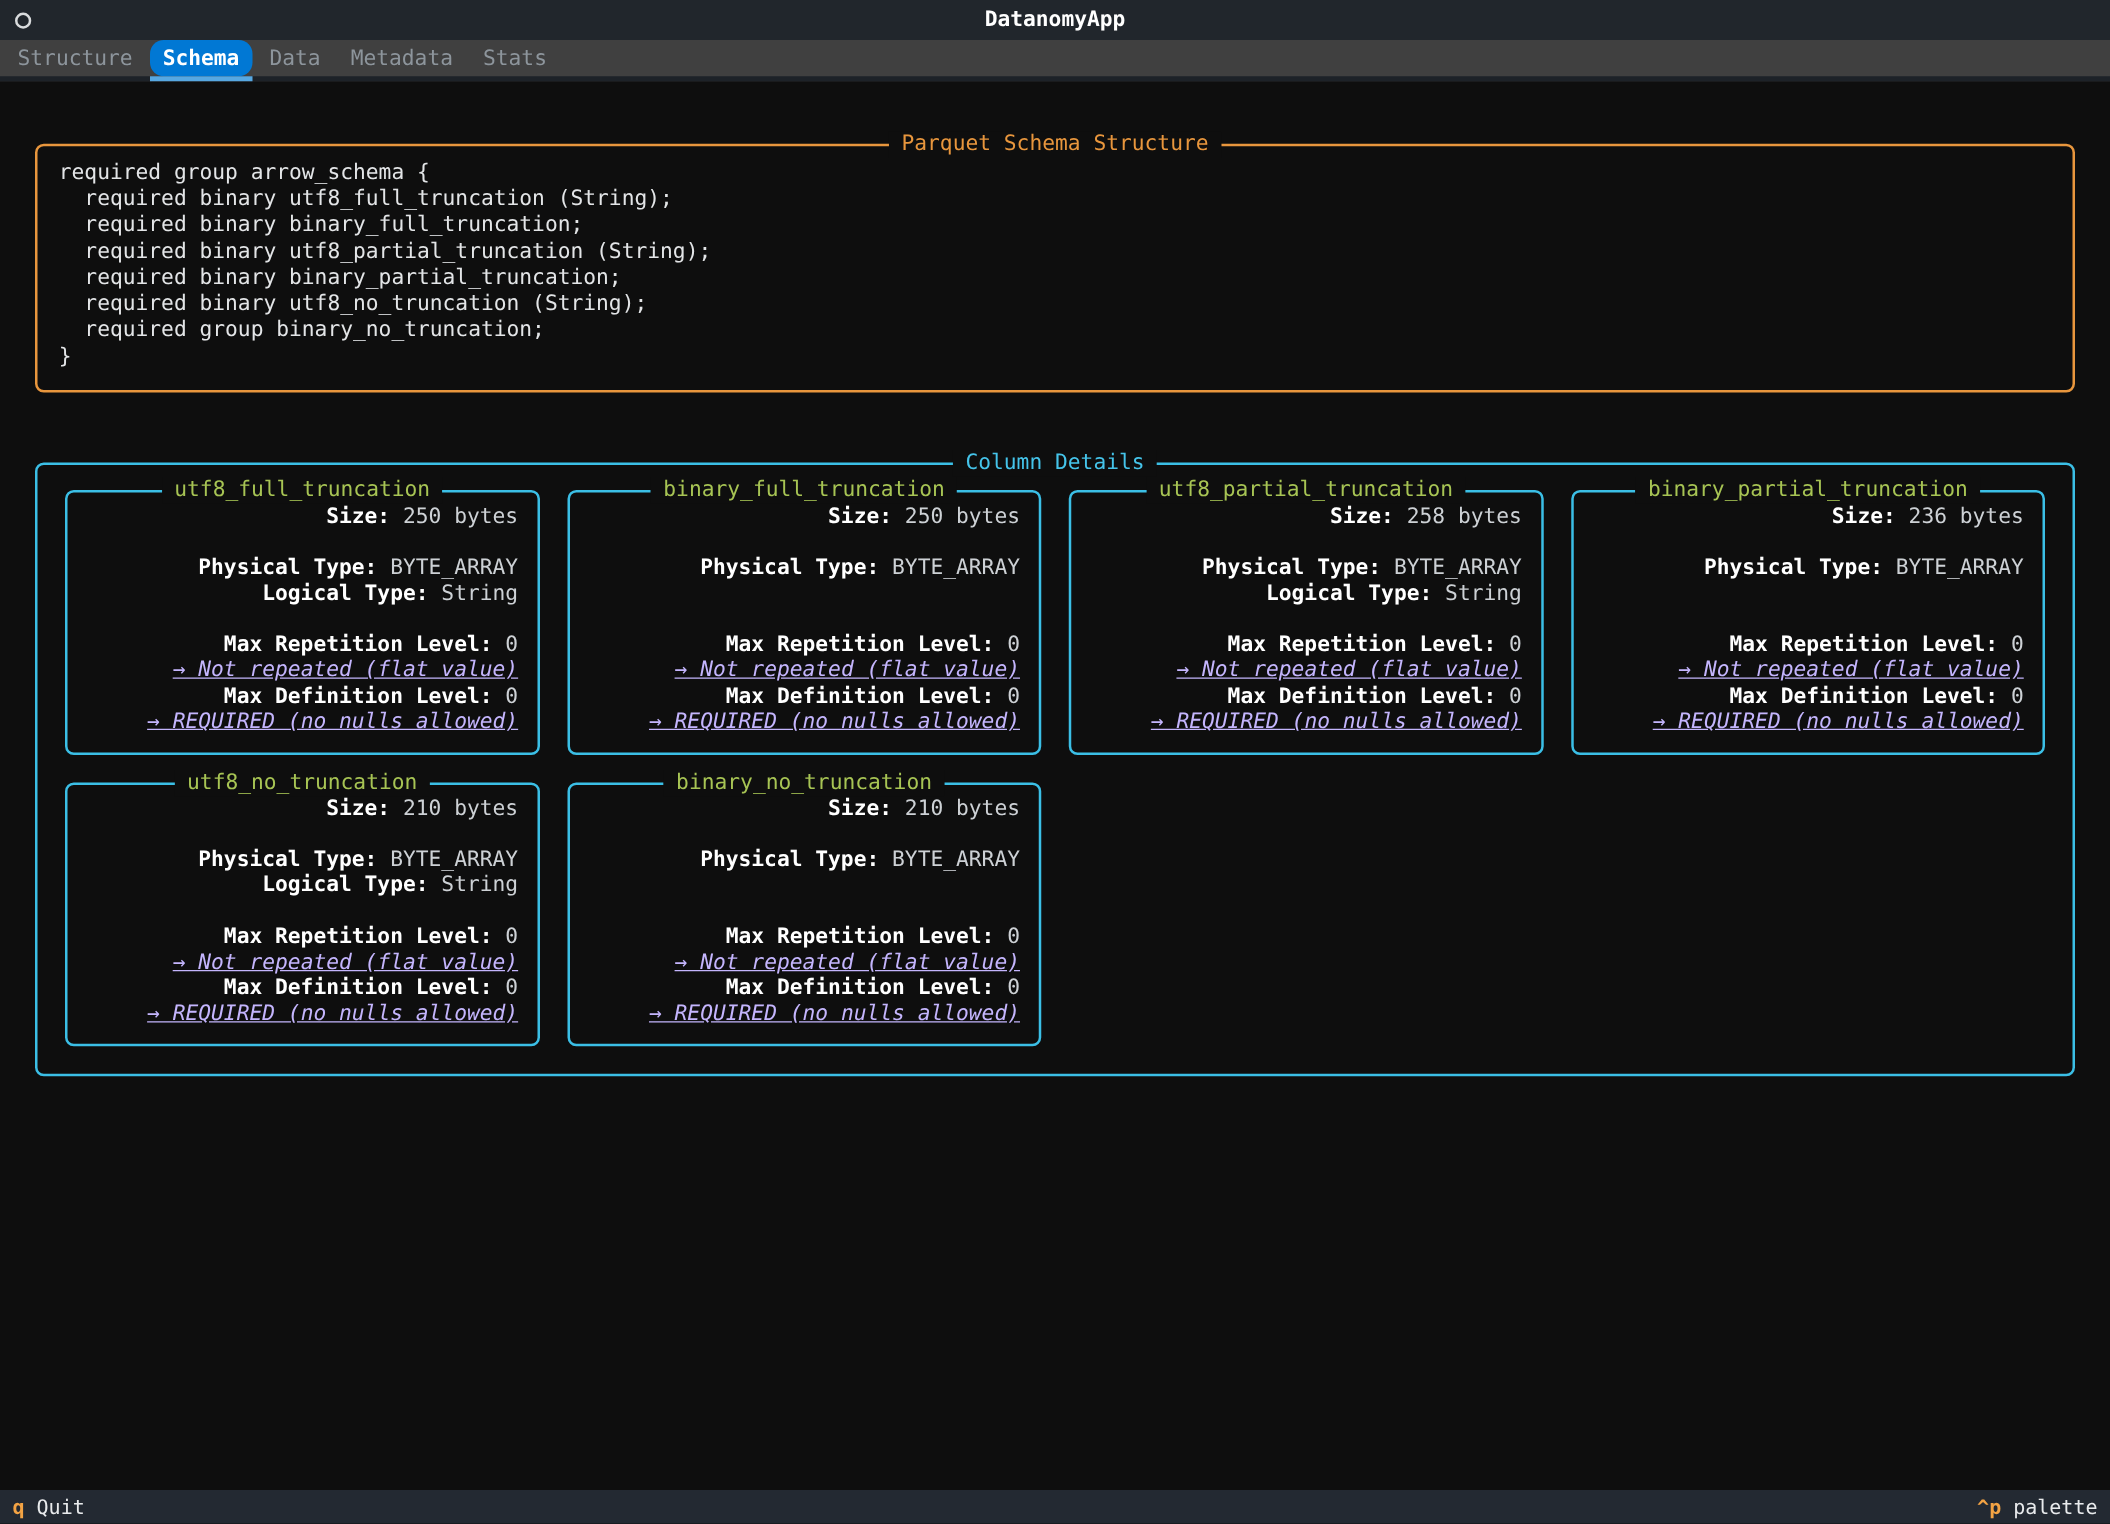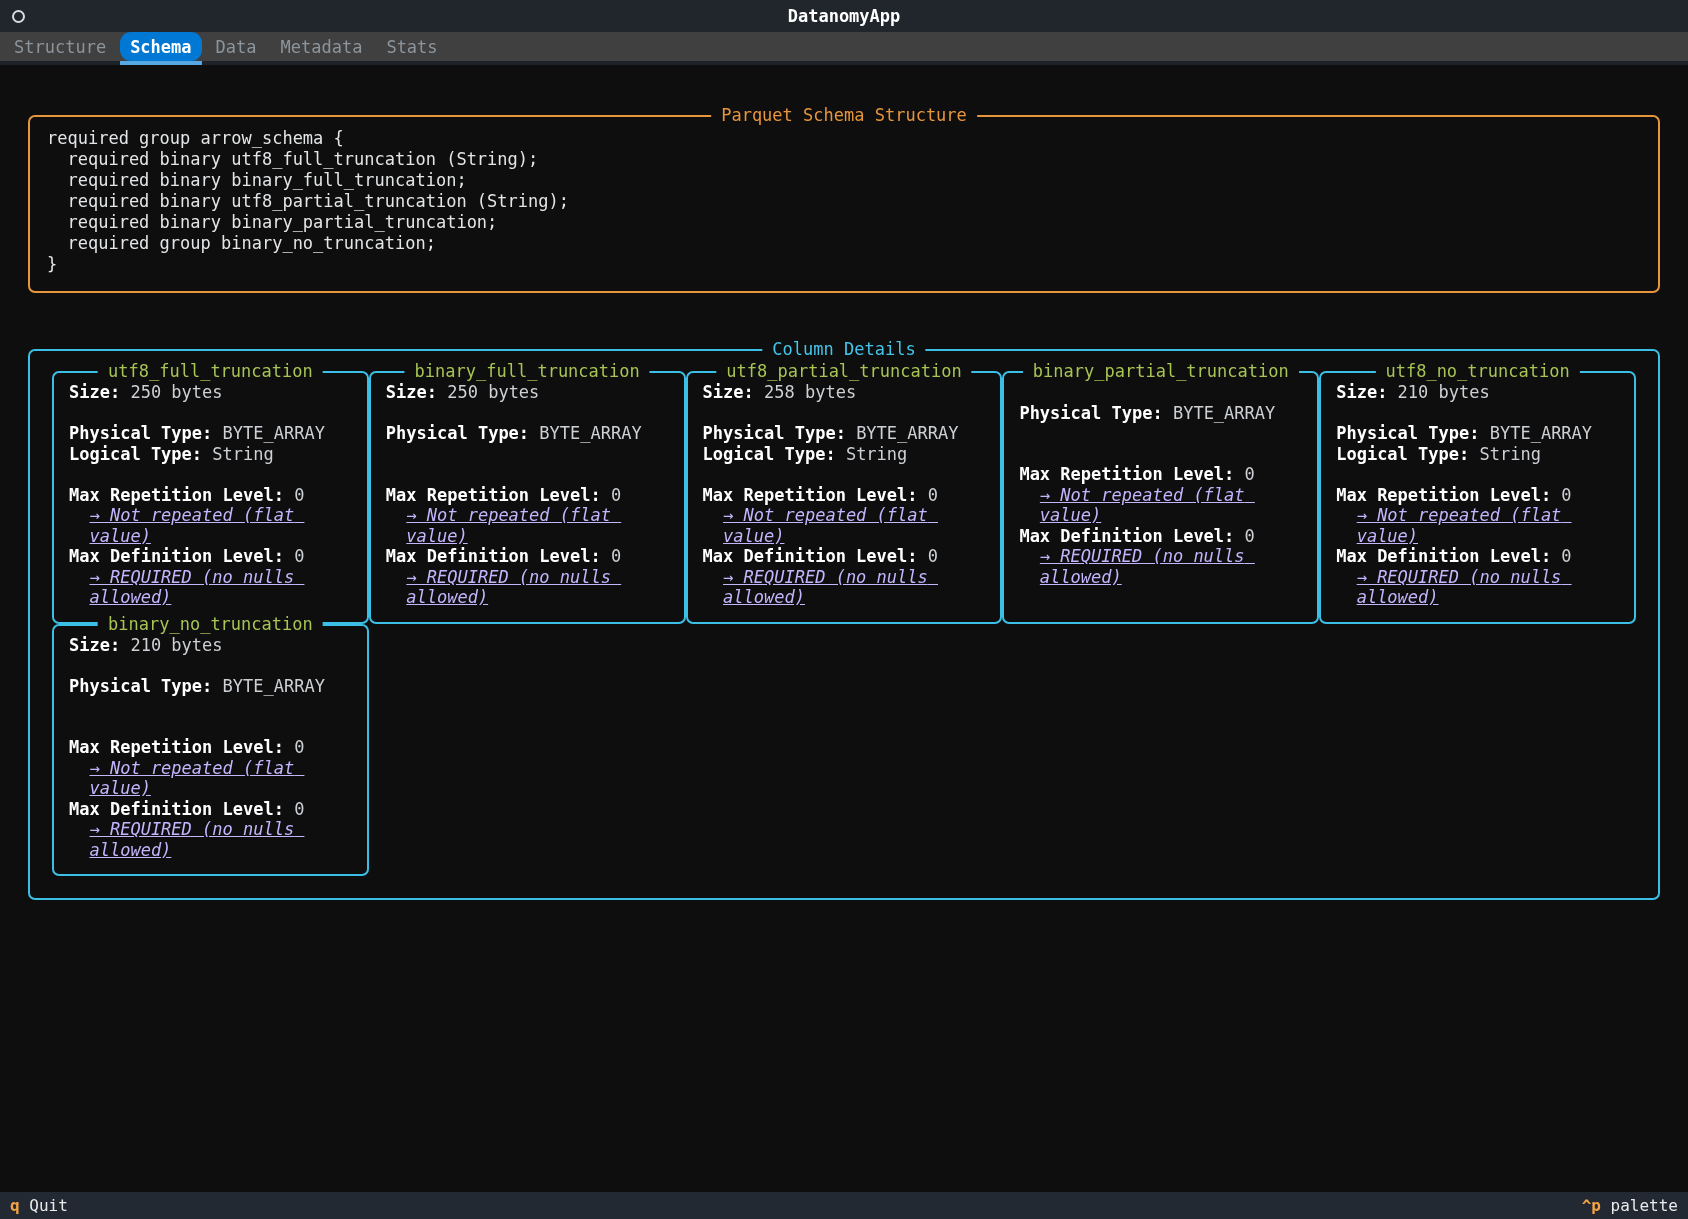--- a/index.html
+++ b/index.html
@@ -94,21 +94,23 @@
   .code-line {
     white-space: pre;
     line-height: 21px;
     min-height: 21px;
     color: #e3e5e7;
   }
 
   .details-panel { margin-top: 56px; padding: 20px 22px 22px 22px; }
   .card-grid {
     display: grid;
-    grid-template-columns: repeat(5, 1fr);
+    grid-template-columns: repeat(4, 1fr);
+    gap: 22px;
+    text-align: right;
   }
   .card {
     position: relative;
     border: 2px solid #3bbfe6;
     border-radius: 7px;
     padding: 9px 15px 14px 15px;
   }
   .line {
     line-height: 20.5px;
     min-height: 20.5px;
@@ -155,20 +157,21 @@
 <main class="content">
 
   <section class="panel orange-border">
     <span class="panel-title orange-text">Parquet Schema Structure</span>
     <div class="code">
         <div class="code-line">required group arrow_schema {</div>
         <div class="code-line">  required binary utf8_full_truncation (String);</div>
         <div class="code-line">  required binary binary_full_truncation;</div>
         <div class="code-line">  required binary utf8_partial_truncation (String);</div>
         <div class="code-line">  required binary binary_partial_truncation;</div>
+        <div class="code-line">  required binary utf8_no_truncation (String);</div>
         <div class="code-line">  required group binary_no_truncation;</div>
         <div class="code-line">}</div>
       </div>
   </section>
 
   <section class="panel cyan-border details-panel">
     <span class="panel-title cyan-text">Column Details</span>
     <div class="card-grid">
         <div class="card">
     <span class="panel-title green-text">utf8_full_truncation</span>
@@ -229,20 +232,21 @@
 
     <div class="line note">→ Not repeated (flat value)</div>
 
     <div class="line"><span class="lbl">Max Definition Level:</span><span class="val">0</span></div>
 
     <div class="line note">→ REQUIRED (no nulls allowed)</div>
   </div>
         <div class="card">
     <span class="panel-title green-text">binary_partial_truncation</span>
 
+    <div class="line"><span class="lbl">Size:</span><span class="val">236 bytes</span></div>
 
     <div class="line"></div>
 
     <div class="line"><span class="lbl">Physical Type:</span><span class="val orange-text">BYTE_ARRAY</span></div>
 
     <div class="line" style="visibility: hidden;"><span class="lbl">Logical Type:</span><span class="val cyan-text"></span></div>
 
     <div class="line"></div>
 
     <div class="line"><span class="lbl">Max Repetition Level:</span><span class="val">0</span></div>

